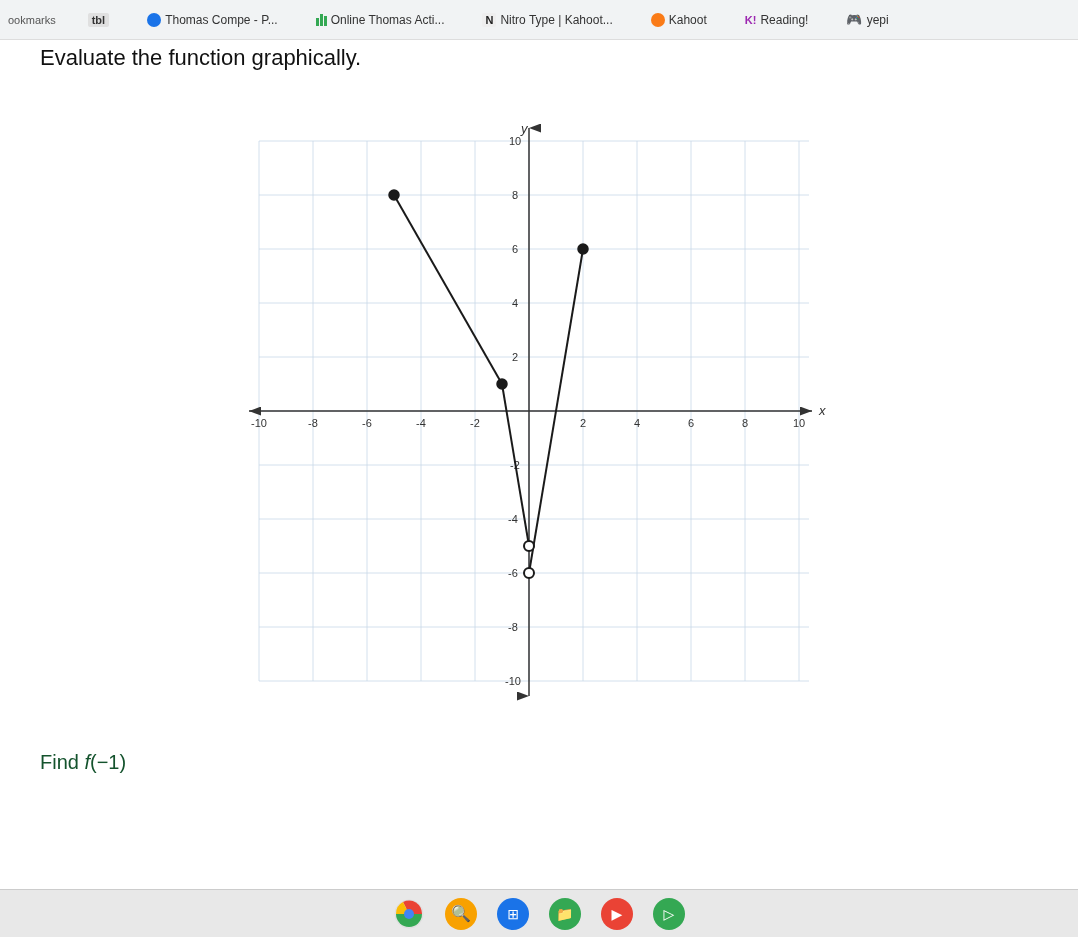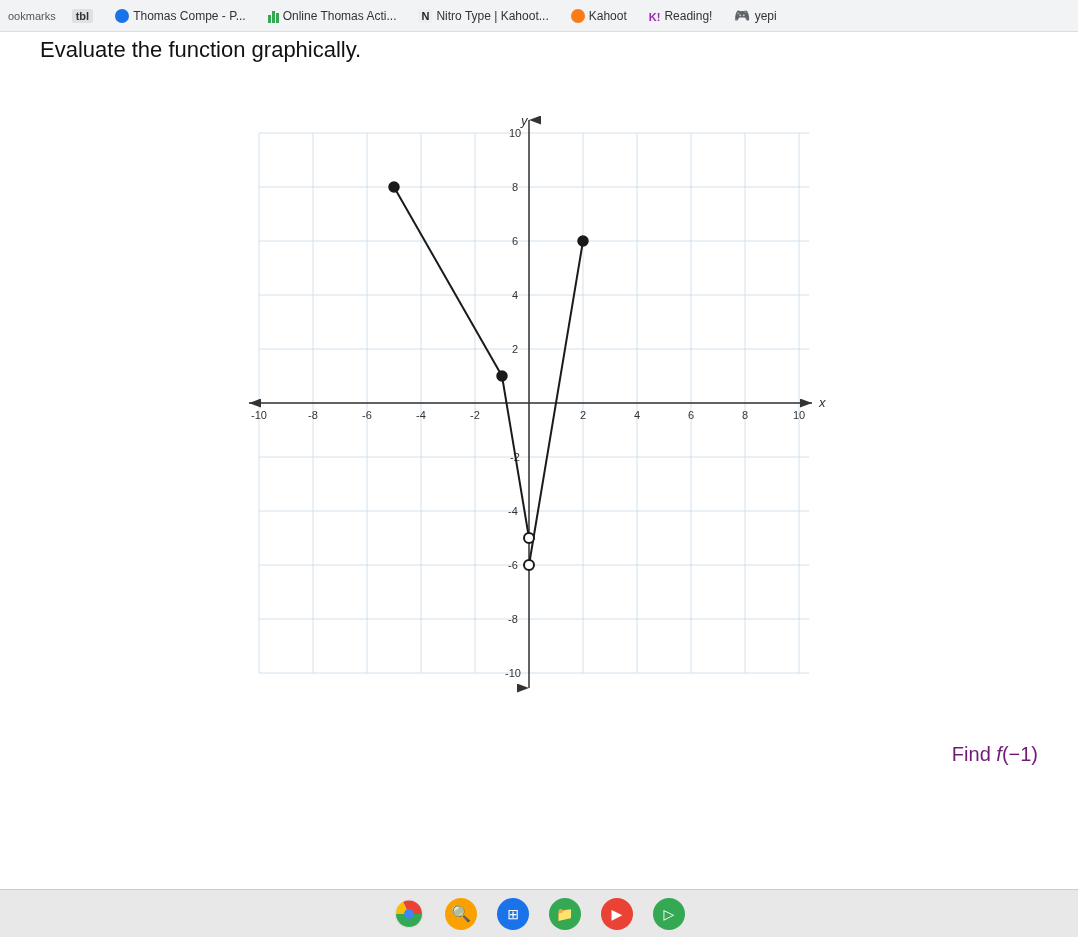--- a/index.html
+++ b/index.html
@@ -11,28 +11,28 @@
       overflow-x: hidden;
     }
 
     
     .bookmarks-bar {
       background: #f1f3f4;
       border-bottom: 1px solid #ddd;
       padding: 4px 8px;
       display: flex;
       align-items: center;
-      gap: 10px;
+      gap: 26px;
       font-size: 12px;
       color: #333;
-      height: 32px;
+      height: 40px;
     }
     .bookmark-item {
       display: flex;
-      align-items: flex-end;
+      align-items: center;
       gap: 4px;
       cursor: pointer;
       white-space: nowrap;
       padding: 2px 6px;
       border-radius: 4px;
     }
     .bookmark-icon {
       width: 14px;
       height: 14px;
       border-radius: 50%;
@@ -56,24 +56,24 @@
 
     
     .graph-container {
       display: flex;
       justify-content: center;
       margin: 0 auto;
     }
 
     
     .find-text {
-      text-align: right;
+      text-align: left;
       font-size: 20px;
       margin-top: 20px;
-      color: #701a75;
+      color: #14532d;
     }
 
     
     .taskbar {
       position: fixed;
       bottom: 0;
       left: 0;
       width: 100%;
       height: 48px;
       background: #e8e8e8;

